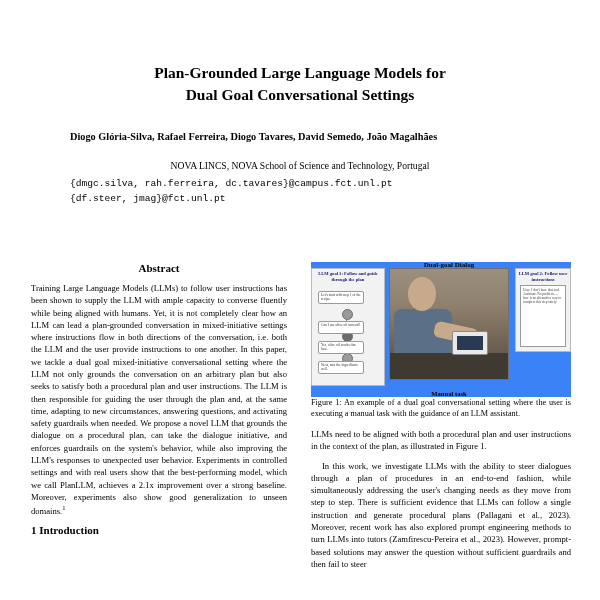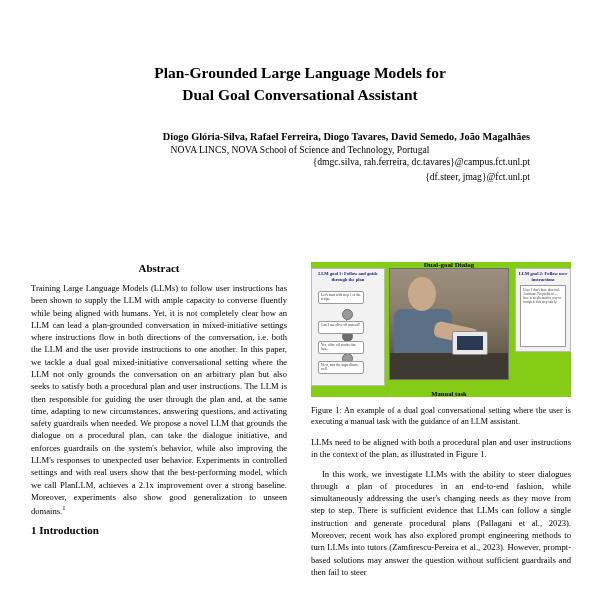--- a/index.html
+++ b/index.html
@@ -28,32 +28,33 @@
   }
   .title {
     font-size: 15.5px;
     font-weight: bold;
     line-height: 1.45;
   }
   .authors {
     margin-top: 22px;
     font-size: 10.3px;
     font-weight: bold;
-    text-align: right;
+    text-align: left;
     line-height: 1.5;
   }
   .affiliation {
-    margin-top: 0;
+    margin-top: 16px;
     font-size: 9.6px;
     text-align: center;
   }
   .emails {
-    font-family: Liberation Serif, serif;
+    margin-top: 6px;
+    font-family: Liberation Mono, monospace;
     font-size: 9.6px;
-    text-align: right;
+    text-align: left;
     line-height: 1.5;
   }
   .columns {
     position: absolute;
     top: 200px;
     left: 1px;
     width: 600px;
     display: flex;
     gap: 24px;
     padding: 0 30px;
@@ -90,28 +91,27 @@
   }
   
   .figure {
     width: 100%;
     margin-bottom: 8px;
   }
   .fig-img {
     position: relative;
     width: 260px;
     height: 135px;
-    background: #84cc16;
+    background: #3b82f6;
     overflow: hidden;
   }
   .fig-caption {
     font-size: 8.2px;
     line-height: 1.4;
     text-align: justify;
-    margin-top: 8px;
   }
   
   .panel-left, .panel-right {
     position: absolute;
     top: 6px;
     background: #f2f2f2;
     border: 1px solid #b9b9b9;
     box-sizing: border-box;
   }
   .panel-left { left: 0; width: 74px; height: 118px; }
@@ -263,21 +263,21 @@
   }
 </style>
 </head>
 <body>
 
 <div class="page">
 
   <div class="title-block">
     <div class="title">
       <div>Plan-Grounded Large Language Models for</div>
-      <div>Dual Goal Conversational Assistant</div>
+      <div>Dual Goal Conversational Settings</div>
     </div>
     <div class="authors">Diogo Glória-Silva, Rafael Ferreira, Diogo Tavares, David Semedo, João Magalhães</div>
     <div class="affiliation">NOVA LINCS, NOVA School of Science and Technology, Portugal</div>
     <div class="emails">
       <div>{dmgc.silva, rah.ferreira, dc.tavares}@campus.fct.unl.pt</div>
       <div>{df.steer, jmag}@fct.unl.pt</div>
     </div>
   </div>
 
   <div class="columns">

